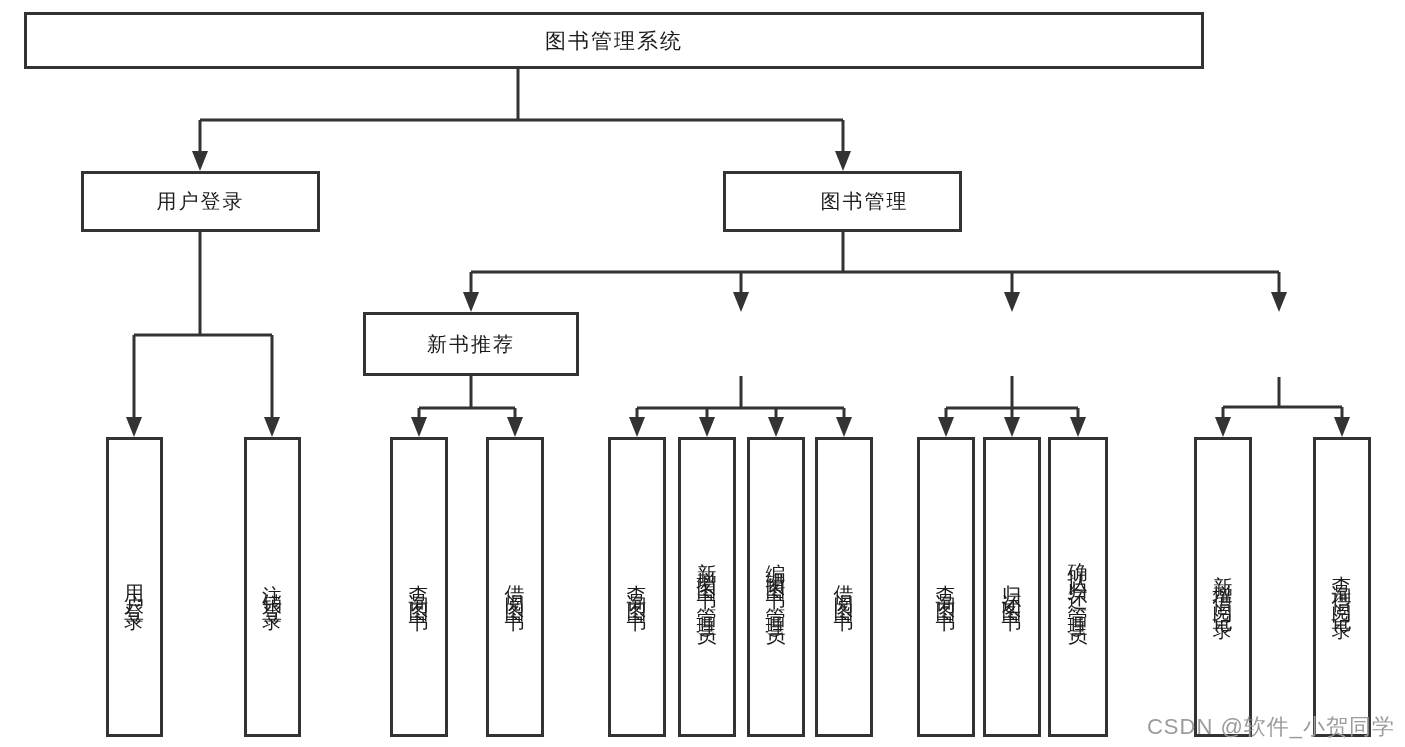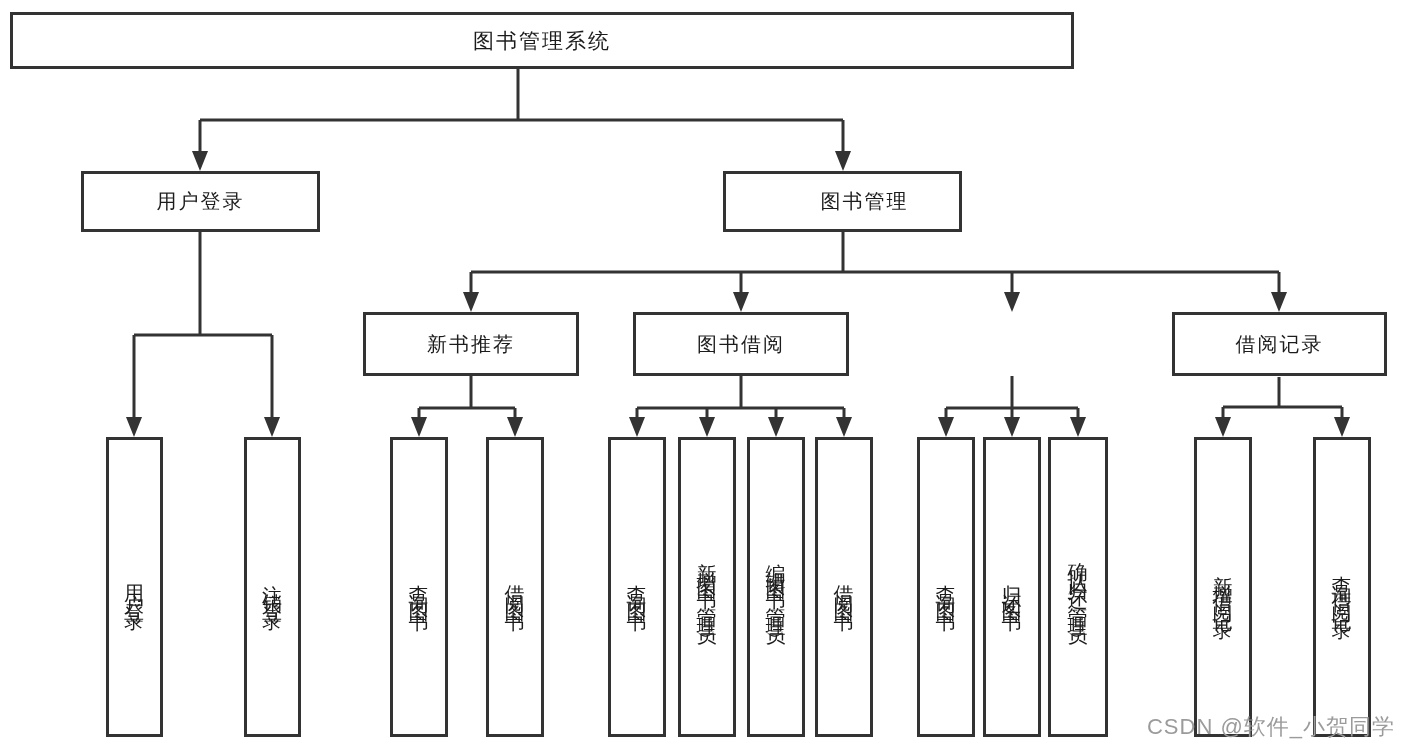--- a/index.html
+++ b/index.html
@@ -126,28 +126,26 @@
     <g>
       <line x1="1279" y1="377" x2="1279" y2="407"></line>
       <line x1="1223" y1="407" x2="1342" y2="407"></line>
       <line x1="1223" y1="407" x2="1223" y2="421"></line>
       <polygon points="1215,417 1231,417 1223,437"></polygon>
       <line x1="1342" y1="407" x2="1342" y2="421"></line>
       <polygon points="1334,417 1350,417 1342,437"></polygon>
     </g>
   </svg>
 
-  <div class="node root" style="left:10px; top:12px; width:1064px; height:57px;">图书管理系统</div>
+  <div class="node root" style="left:24px; top:12px; width:1180px; height:57px;">图书管理系统</div>
 
   <div class="node" style="left:81px; top:171px; width:239px; height:61px;">用户登录</div>
   <div class="node" style="left:723px; top:171px; width:239px; height:61px;padding-left:44px;">图书管理</div>
 
   <div class="node" style="left:363px; top:312px; width:216px; height:64px;font-family:Liberation Mono, monospace;">新书推荐</div>
-  <div class="node" style="left:633px; top:312px; width:216px; height:64px;">图书借阅</div>
-  <div class="node" style="left:1172px; top:312px; width:215px; height:64px;">借阅记录</div>
 
   <div class="node vnode" style="left:106px; top:437px; width:57px; height:300px;">用户登录</div>
   <div class="node vnode" style="left:244px; top:437px; width:57px; height:300px;">注销登录</div>
 
   <div class="node vnode" style="left:390px; top:437px; width:58px; height:300px;">查询图书</div>
   <div class="node vnode" style="left:486px; top:437px; width:58px; height:300px;">借阅图书</div>
 
   <div class="node vnode" style="left:608px; top:437px; width:58px; height:300px;">查询图书</div>
   <div class="node vnode" style="left:678px; top:437px; width:58px; height:300px;">新增图书（管理员）</div>
   <div class="node vnode" style="left:747px; top:437px; width:58px; height:300px;">编辑图书（管理员）</div>

